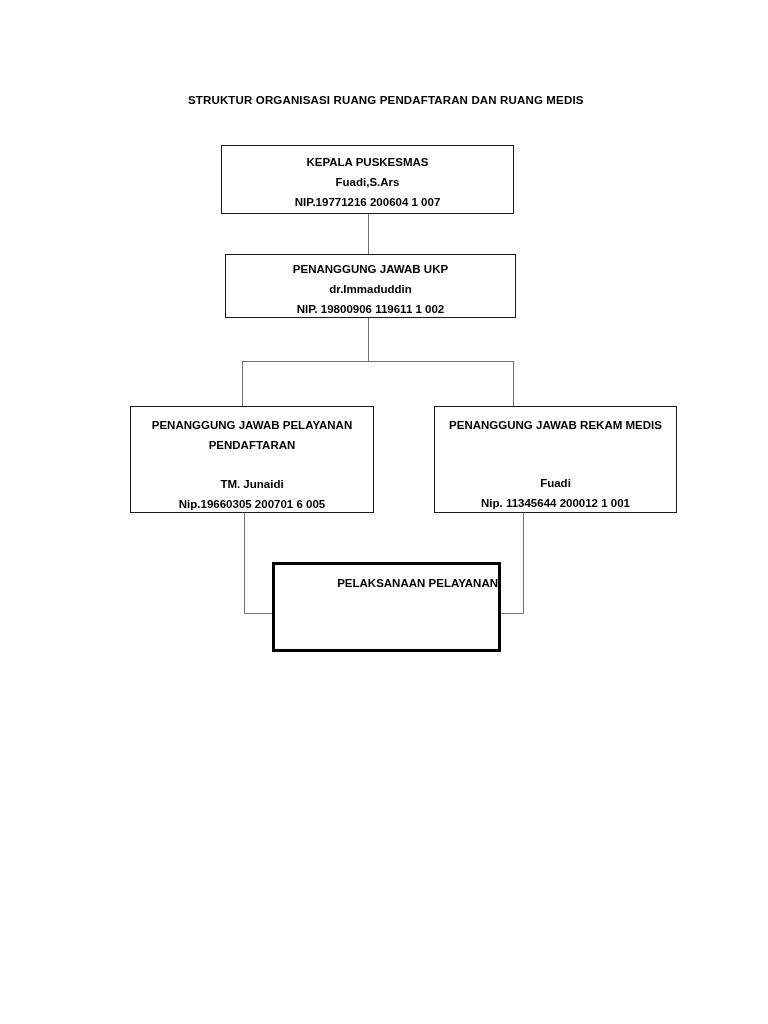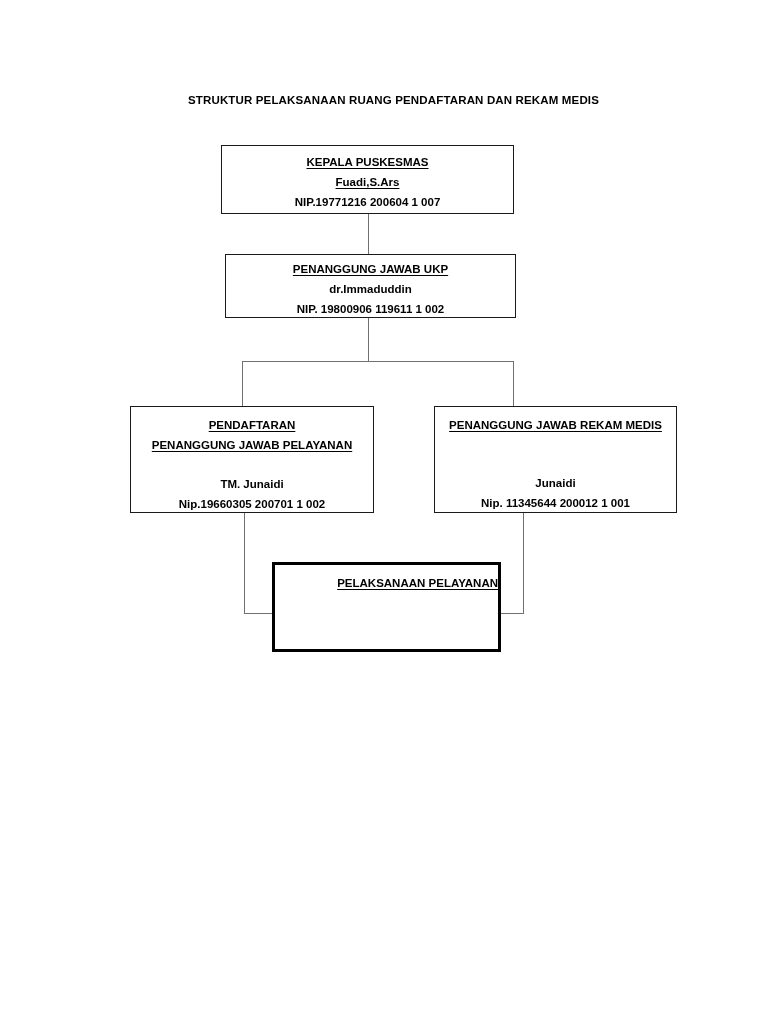--- a/index.html
+++ b/index.html
@@ -50,21 +50,20 @@
   }
   .node .line {
     font-size: 11.5px;
     line-height: 20px;
     white-space: nowrap;
   }
   .node .line.bold {
     font-weight: bold;
   }
   .node .line.ul {
-    text-decoration: underline;
     text-underline-offset: 2px;
   }
   .node .spacer {
     height: 19px;
   }
 
   #node-kepala {
     left: 221px;
     top: 145px;
     width: 293px;
@@ -121,21 +120,21 @@
   #conn-left-down  { left: 244px; top: 513px; height: 101px; }
   #conn-left-in    { left: 244px; top: 613px; width: 32px; }
   #conn-right-down { left: 523px; top: 513px; height: 101px; }
   #conn-right-in   { left: 497px; top: 613px; width: 27px; }
 </style>
 </head>
 <body>
 
 <div class="page">
 
-  <div class="chart-title">STRUKTUR PELAKSANAAN RUANG PENDAFTARAN DAN REKAM MEDIS</div>
+  <div class="chart-title">STRUKTUR ORGANISASI RUANG PENDAFTARAN DAN RUANG MEDIS</div>
 
   <div class="conn v" id="conn-kepala-ukp"></div>
   <div class="conn v" id="conn-ukp-down"></div>
   <div class="conn h" id="conn-branch-bar"></div>
   <div class="conn v" id="conn-branch-left"></div>
   <div class="conn v" id="conn-branch-right"></div>
   <div class="conn v" id="conn-left-down"></div>
   <div class="conn h" id="conn-left-in"></div>
   <div class="conn v" id="conn-right-down"></div>
   <div class="conn h" id="conn-right-in"></div>
@@ -146,32 +145,32 @@
     <div class="line bold">NIP.19771216 200604 1 007</div>
   </div>
 
   <div class="node" id="node-ukp">
     <div class="line bold ul">PENANGGUNG JAWAB UKP</div>
     <div class="line bold">dr.Immaduddin</div>
     <div class="line bold">NIP. 19800906 119611 1 002</div>
   </div>
 
   <div class="node" id="node-pelayanan">
+    <div class="line bold ul">PENANGGUNG JAWAB PELAYANAN</div>
     <div class="line bold ul">PENDAFTARAN</div>
-    <div class="line bold ul">PENANGGUNG JAWAB PELAYANAN</div>
     <div class="spacer"></div>
     <div class="line bold">TM. Junaidi</div>
-    <div class="line bold">Nip.19660305 200701 1 002</div>
+    <div class="line bold">Nip.19660305 200701 6 005</div>
   </div>
 
   <div class="node" id="node-rekam">
     <div class="line bold ul">PENANGGUNG JAWAB REKAM MEDIS</div>
     <div class="spacer"></div>
     <div class="spacer"></div>
-    <div class="line bold">Junaidi</div>
+    <div class="line bold">Fuadi</div>
     <div class="line bold">Nip. 11345644 200012 1 001</div>
   </div>
 
   <div class="node thick" id="node-pelaksanaan">
     <div class="line bold ul">PELAKSANAAN PELAYANAN</div>
   </div>
 
 </div>
 
 </body></html>

